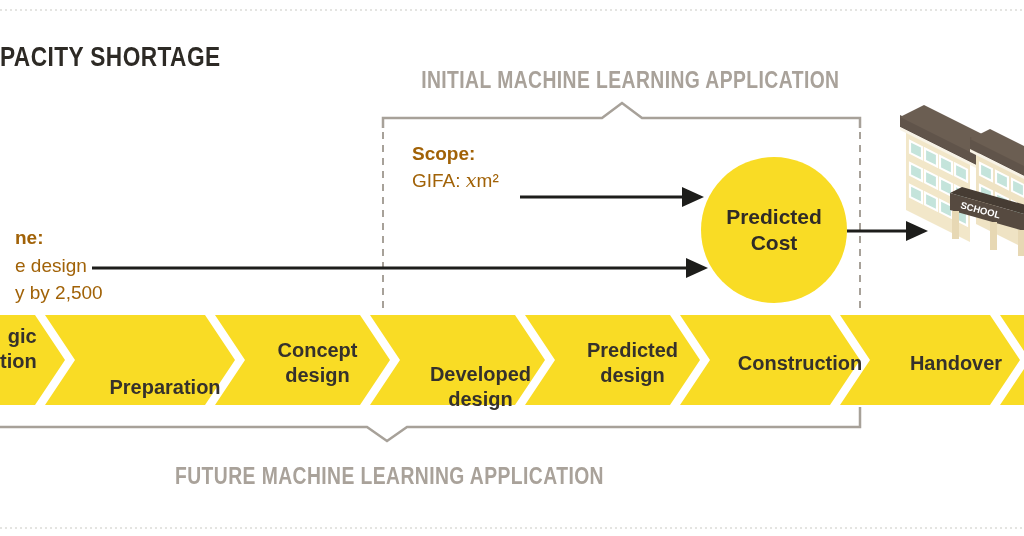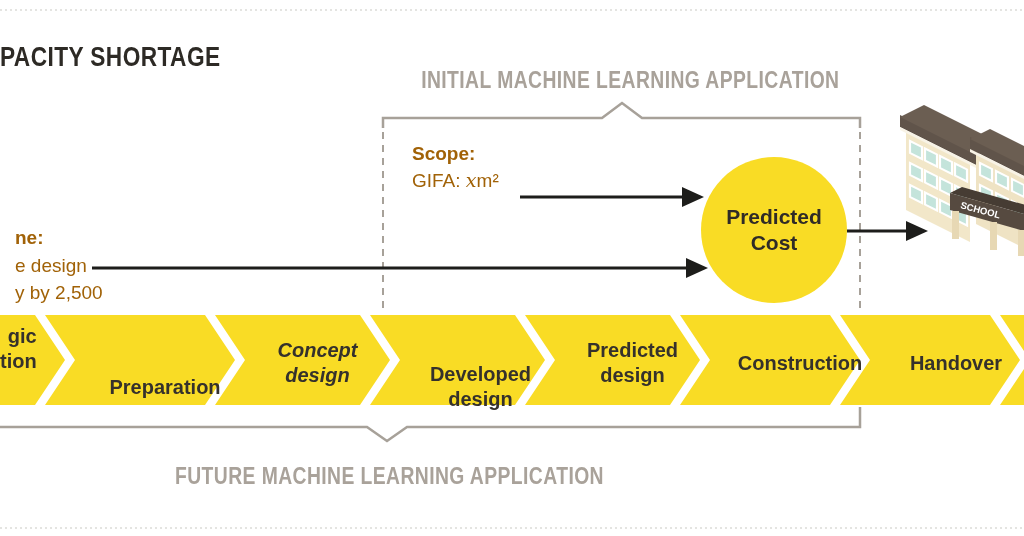--- a/index.html
+++ b/index.html
@@ -155,21 +155,21 @@
     </div>
   </div>
 
   <div class="abs stage-label" style="top:324px;left:0;text-align:right;">
     <span class="tline">gic</span>
     <span class="tline">tion</span>
   </div>
   <div class="abs stage-label" style="top:351px;left:85px;width:160px;margin-top:24px;">
     <span class="tline">Preparation</span>
   </div>
-  <div class="abs stage-label" style="top:338px;left:245px;width:145px;font-style:italic;">
+  <div class="abs stage-label" style="top:338px;left:245px;width:145px;">
     <span class="tline">Concept</span>
     <span class="tline">design</span>
   </div>
   <div class="abs stage-label" style="top:338px;left:408px;width:145px;margin-top:24px;">
     <span class="tline">Developed</span>
     <span class="tline">design</span>
   </div>
   <div class="abs stage-label" style="top:338px;left:560px;width:145px;">
     <span class="tline">Predicted</span>
     <span class="tline">design</span>

